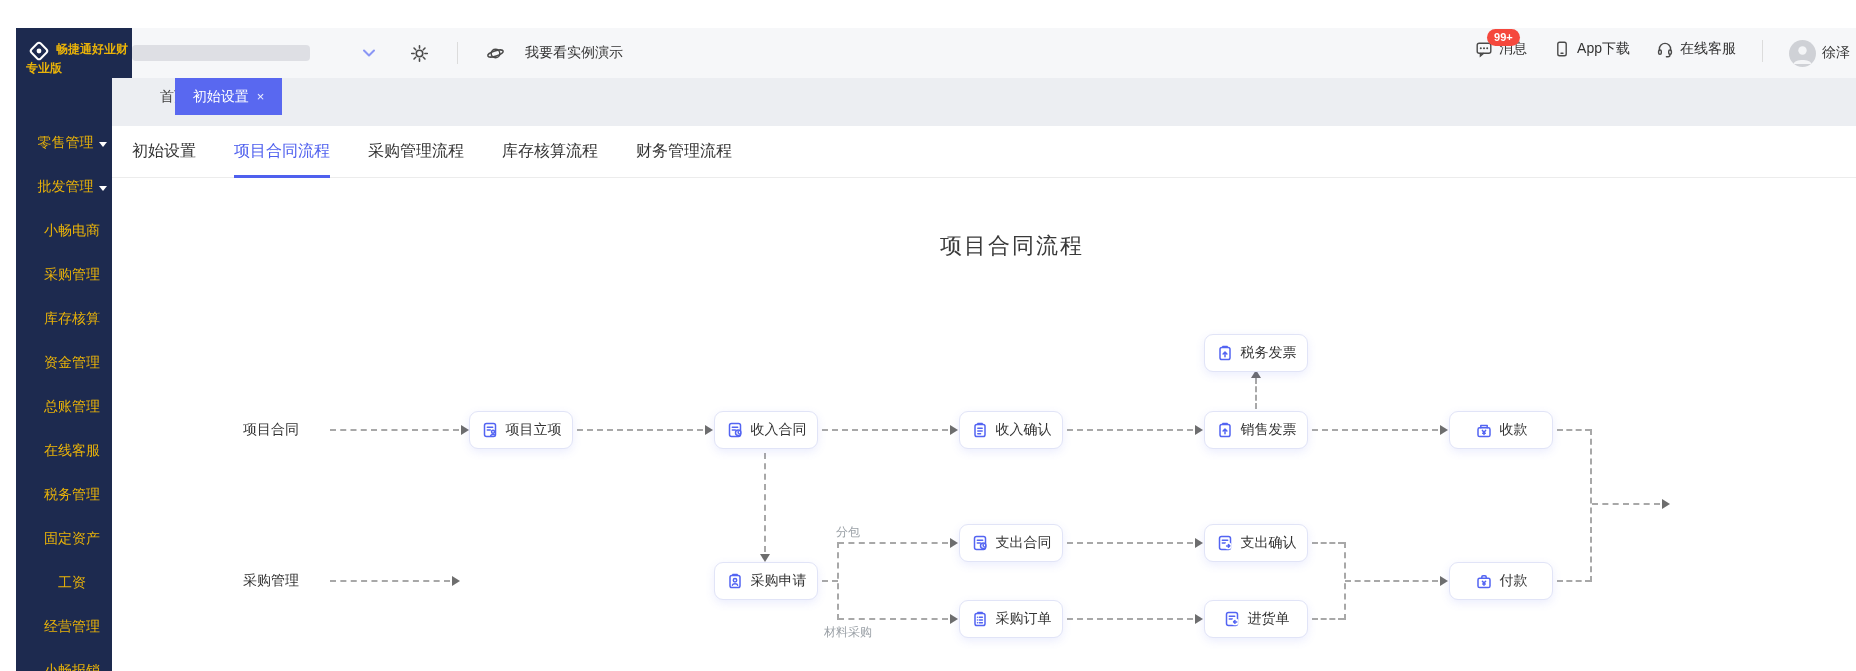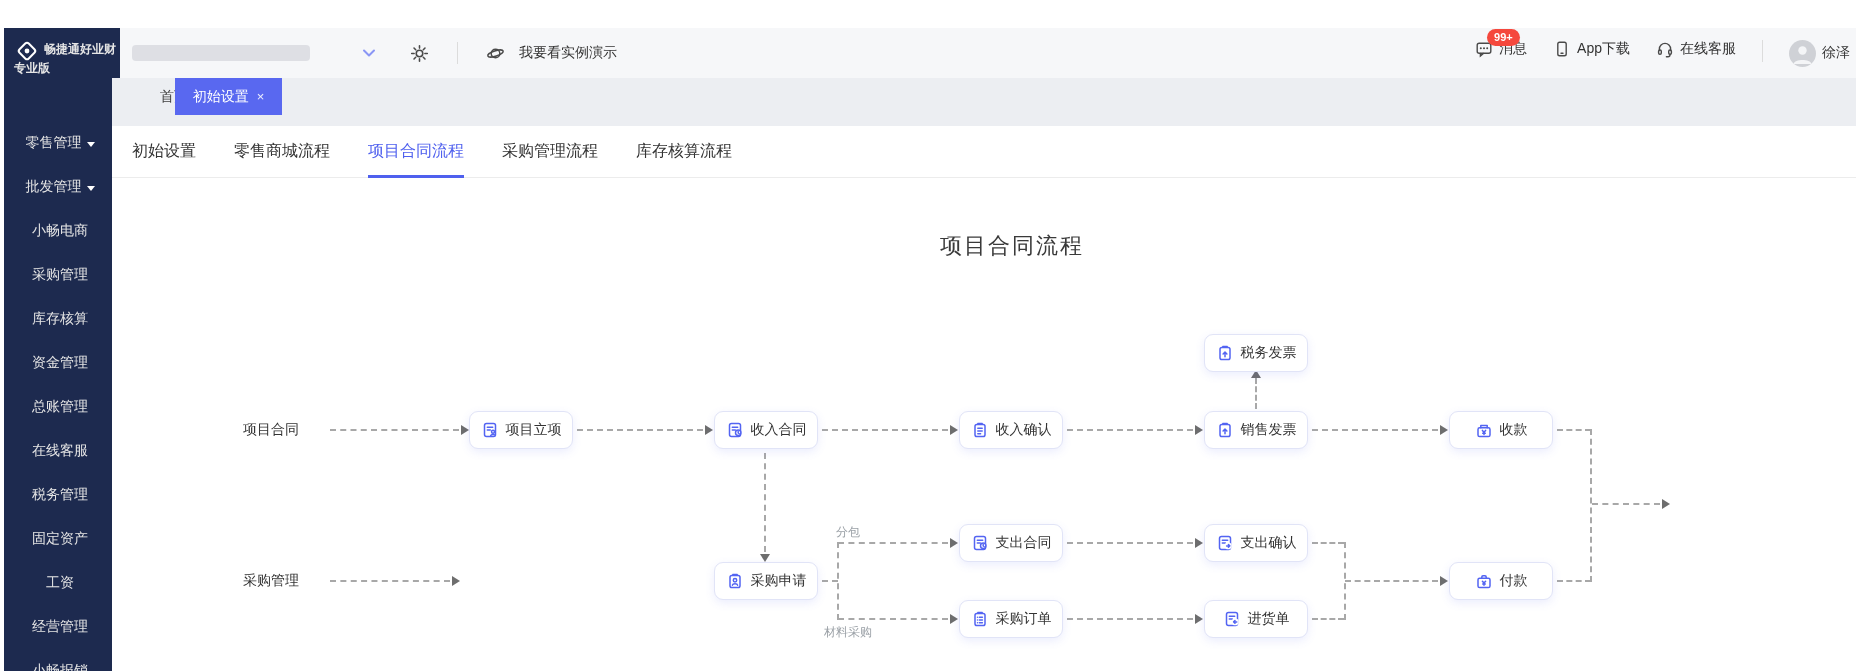--- a/index.html
+++ b/index.html
@@ -7,30 +7,30 @@
     font-family:"Liberation Sans","DejaVu Sans",sans-serif;color:#333}
   #stage{position:relative;width:1856px;height:671px;overflow:hidden}
   .abs{position:absolute}
 
   
   .topbar{position:absolute;left:112px;top:28px;width:1744px;height:50px;background:#f6f7f9;
     display:flex;align-items:center}
   .blob{width:178px;height:16px;border-radius:4px;background:#d9dbe1;margin-left:20px;opacity:.85}
   .hicon{display:inline-flex;align-items:center;justify-content:center}
   .vdiv{width:1px;height:22px;background:#dcdcdc}
-  .demo{display:flex;align-items:center;gap:14px;font-size:14px;color:#333;cursor:pointer}
+  .demo{display:flex;align-items:center;gap:20px;font-size:14px;color:#333;cursor:pointer}
   .right-cluster{margin-left:auto;display:flex;align-items:flex-start;gap:26px;padding-right:6px}
   .hbtn{display:flex;align-items:center;gap:6px;font-size:14px;color:#333;cursor:pointer;position:relative}
   .badge{position:absolute;top:-11px;left:12px;background:#f5483d;color:#fff;font-size:11px;
     line-height:1;padding:3px 7px;border-radius:9px;font-weight:bold}
   .avatar{width:27px;height:27px;border-radius:50%;background:#cfd1d6;overflow:hidden;flex:0 0 auto}
   .uname{font-size:14px;white-space:nowrap}
 
   
-  .sidebar{position:absolute;left:4px;top:28px;width:116px;height:643px;background:#1d2a4f;color:#e5e5e5}
+  .sidebar{position:absolute;left:16px;top:28px;width:116px;height:643px;background:#1d2a4f;color:#eab308}
   .brand-name{position:absolute;left:40px;top:13px;font-size:12px;white-space:nowrap;font-weight:bold}
   .brand-edition{position:absolute;left:10px;top:32px;font-size:12px;font-weight:bold}
   .side-item{position:absolute;left:0;width:112px;height:44px;display:flex;align-items:center;
     justify-content:center;gap:5px;font-size:14px;font-weight:400;cursor:pointer}
   .caret{width:0;height:0;border-left:4px solid transparent;border-right:4px solid transparent;
     border-top:5px solid #fff;margin-top:2px}
 
   
   .wtabs{position:absolute;left:112px;top:78px;width:1744px;height:48px;background:#eceef2}
   .wtab-home{position:absolute;left:14px;top:0;width:62px;height:37px;line-height:37px;
@@ -201,24 +201,24 @@
       <span>初始设置</span>
       <span class="wtab-close">×</span>
     </div>
   </div>
 
   <div class="page"></div>
 
   <div class="ptabrow">
     <div class="ptabs">
       <div class="ptab">初始设置</div>
-      <div class="ptab">零售商城流程</div>
       <div class="ptab active">项目合同流程</div>
       <div class="ptab">采购管理流程</div>
       <div class="ptab">库存核算流程</div>
+      <div class="ptab">财务管理流程</div>
     </div>
   </div>
 
   <div class="flow-title">项目合同流程</div>
 
   <span class="rowlabel" style="left:243px;top:421px">项目合同</span>
   <span class="rowlabel" style="left:243px;top:572px">采购管理</span>
   <span class="brlabel" style="left:836px;top:524px">分包</span>
   <span class="brlabel" style="left:824px;top:624px">材料采购</span>
 

